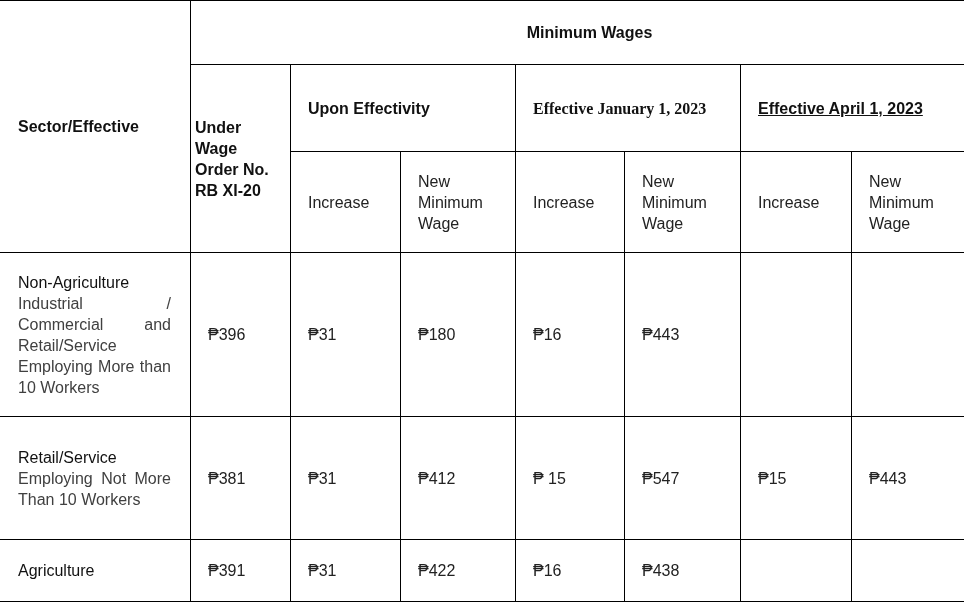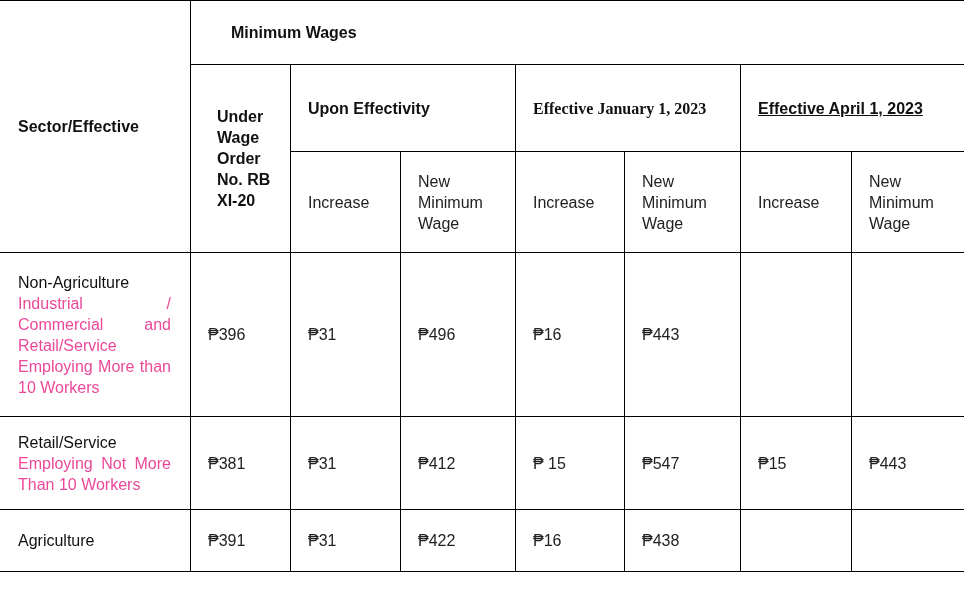--- a/index.html
+++ b/index.html
@@ -37,32 +37,32 @@
       font-size: 16px;
       line-height: 21px;
       vertical-align: middle;
       text-align: left;
       font-weight: normal;
       color: #222;
       word-wrap: break-word;
     }
     .b { font-weight: bold; color: #111; }
     .just { text-align: justify; text-align-last: left; }
-    .center { text-align: left; }
+    .center { text-align: center; }
     .pad-left-col { padding-left: 18px; padding-right: 19px; }
     .r0 { height: 64px; }
     .r1 { height: 87px; }
     .r2 { height: 101px; }
     .row-a { height: 164px; }
-    .row-b { height: 93px; }
+    .row-b { height: 123px; }
     .row-c { height: 62px; }
     .agri-cell { vertical-align: top; padding-top: 20px; }
-    .sector-sub { display: block; font-weight: normal; color: #ec4899; }
+    .sector-sub { display: block; font-weight: normal; color: #404040; }
     .sector-main { display: block; font-weight: normal; color: #111; }
-    .hdr-under { padding-left: 26px; }
+    .hdr-under { padding-left: 4px; }
   </style>
 </head>
 <body>
 
 <div class="wrap">
   <table>
     <colgroup>
       <col style="width:191px">
       <col style="width:100px">
       <col style="width:110px">
@@ -95,21 +95,21 @@
       <th style="padding-right:4px;">New Minimum Wage</th>
     </tr>
 
     <tr class="row-a">
       <td class="pad-left-col just">
         <span class="sector-main">Non-Agriculture</span>
         <span class="sector-sub just">Industrial / Commercial and Retail/Service Employing More than 10 Workers</span>
       </td>
       <td>₱396</td>
       <td>₱31</td>
-      <td>₱496</td>
+      <td>₱180</td>
       <td>₱16</td>
       <td>₱443</td>
       <td></td>
       <td></td>
     </tr>
 
     <tr class="row-b">
       <td class="pad-left-col just">
         <span class="sector-main">Retail/Service</span>
         <span class="sector-sub just">Employing Not More Than 10 Workers</span>

